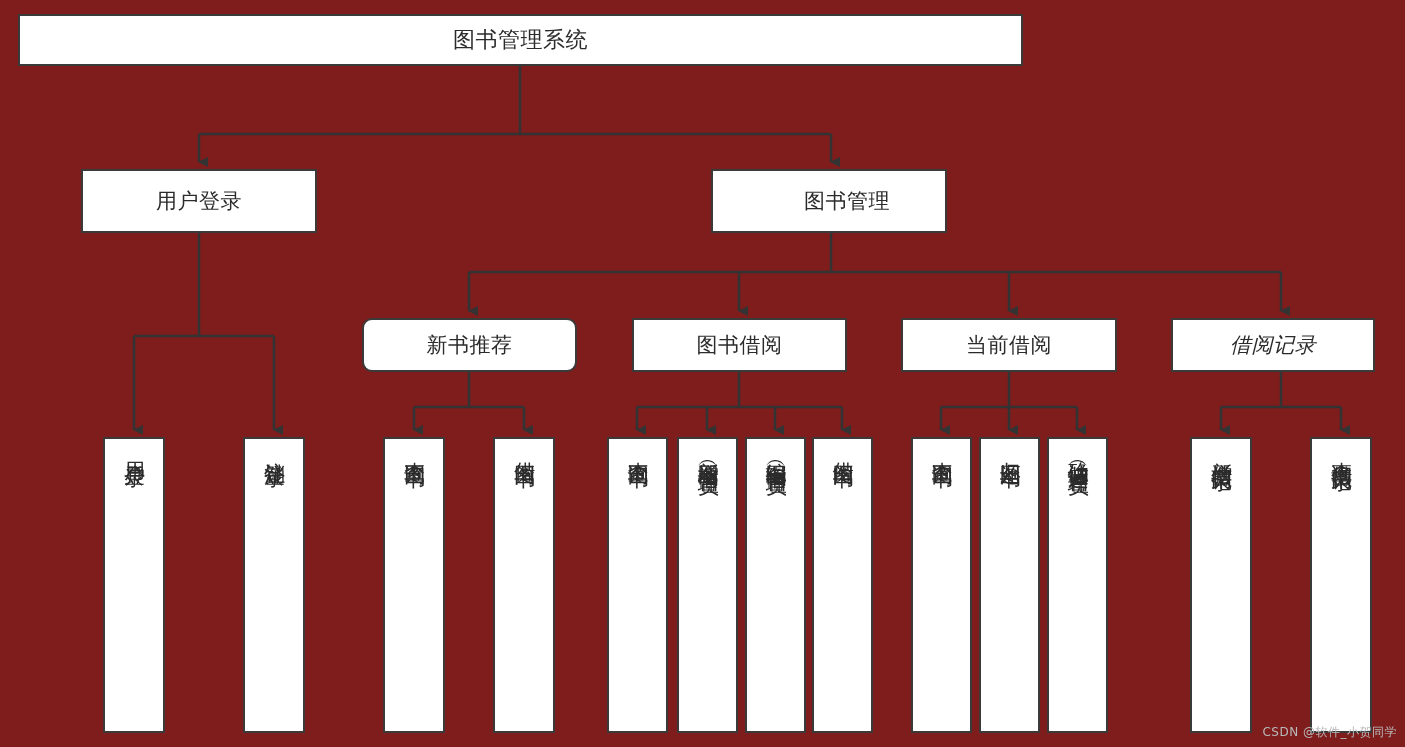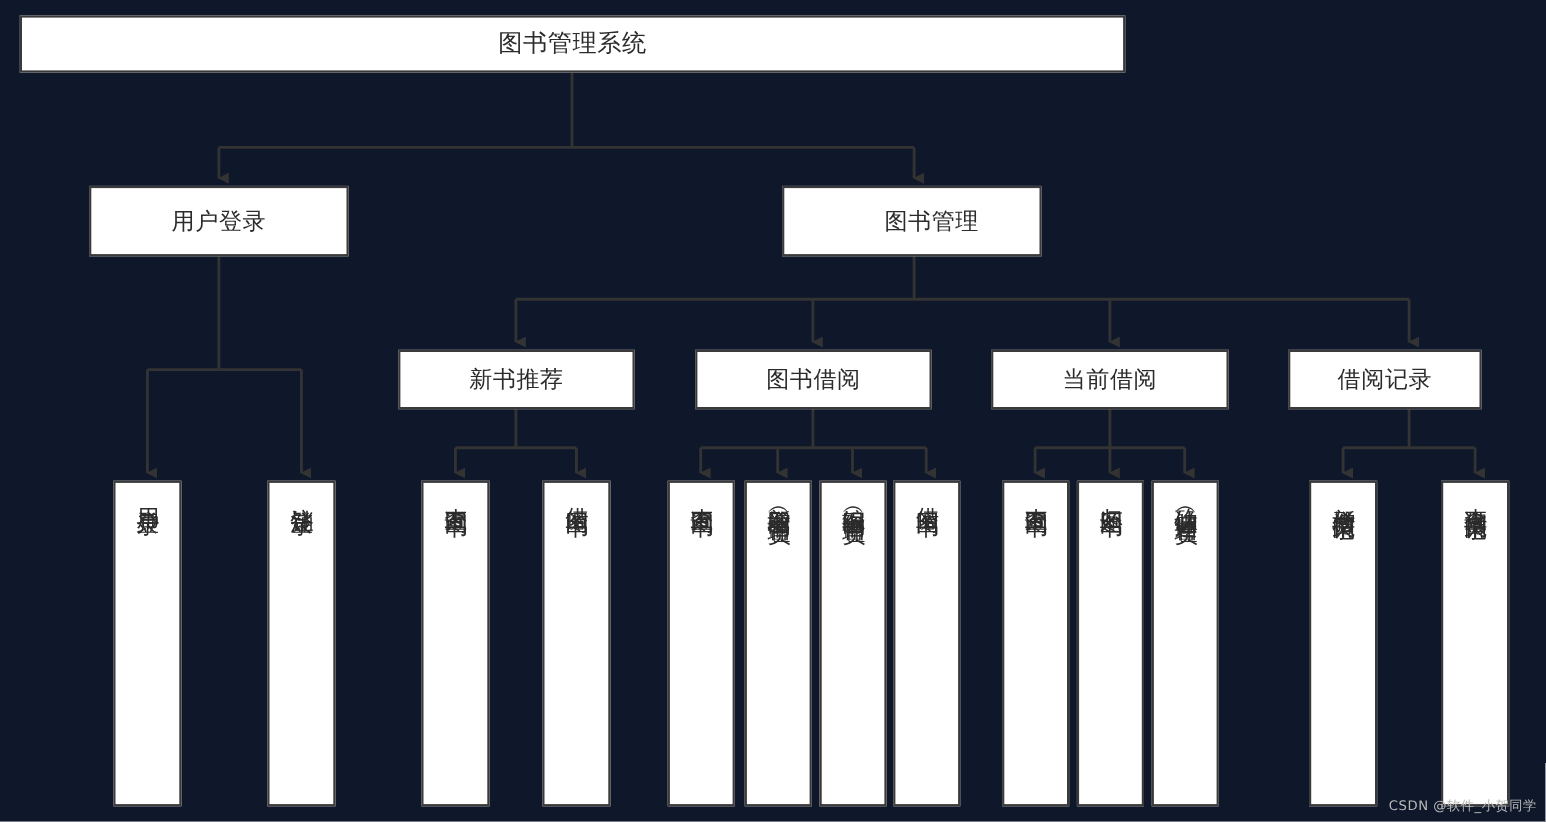--- a/index.html
+++ b/index.html
@@ -5,21 +5,21 @@
 <style>
   html,body{margin:0;padding:0;background:#ffffff;}
   body{
     font-family:"DejaVu Sans","Liberation Sans",sans-serif;
     color:#2b2b2b;
   }
   #canvas{
     position:relative;
     width:1405px;
     height:747px;
-    background:#0f172a;
+    background:#7f1d1d;
     overflow:hidden;
   }
   svg.wires{
     position:absolute;
     left:0; top:0;
     width:1405px;
     height:747px;
     pointer-events:none;
   }
   .node{
@@ -129,30 +129,30 @@
     <span class="lbl">图书管理系统</span>
   </div>
 
   <div class="node h" style="left:81px; top:169px; width:236px; height:64px;">
     <span class="lbl">用户登录</span>
   </div>
   <div class="node h" style="left:711px; top:169px; width:236px; height:64px;padding-left:36px;">
     <span class="lbl">图书管理</span>
   </div>
 
-  <div class="node h" style="left:362px; top:318px; width:215px; height:54px;">
+  <div class="node h" style="left:362px; top:318px; width:215px; height:54px;border-radius:10px;">
     <span class="lbl">新书推荐</span>
   </div>
   <div class="node h" style="left:901px; top:318px; width:216px; height:54px;">
     <span class="lbl">当前借阅</span>
   </div>
   <div class="node h" style="left:632px; top:318px; width:215px; height:54px;">
     <span class="lbl">图书借阅</span>
   </div>
-  <div class="node h" style="left:1171px; top:318px; width:176px; height:54px;">
+  <div class="node h" style="left:1171px; top:318px; width:204px; height:54px;font-style:italic;">
     <span class="lbl">借阅记录</span>
   </div>
 
   <div class="node v" style="left:103px; top:437px; width:62px; height:296px;">
     <span class="lbl">用户登录</span>
   </div>
   <div class="node v" style="left:243px; top:437px; width:62px; height:296px;">
     <span class="lbl">注销登录</span>
   </div>
 

